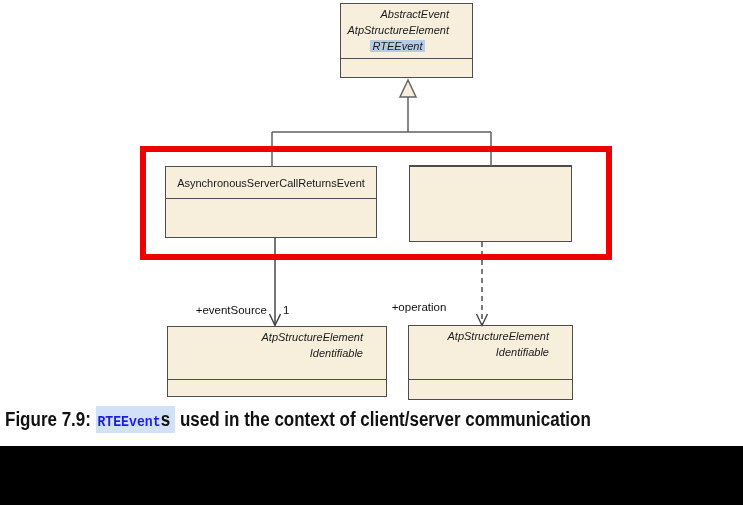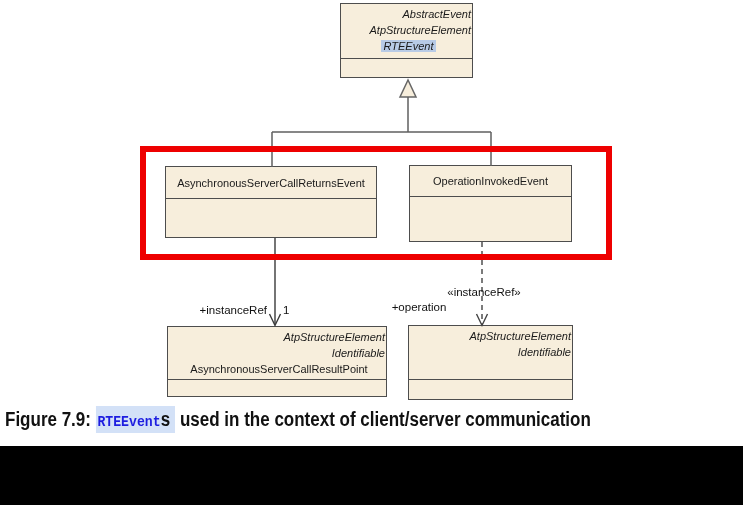--- a/index.html
+++ b/index.html
@@ -7,21 +7,21 @@
     position:relative;width:743px;height:505px;background:#ffffff;overflow:hidden;
     font-family:"Liberation Sans","DejaVu Sans",sans-serif;color:#1a1a1a;
   }
   
   .uml-box{
     position:absolute;box-sizing:border-box;
     background:#f7eedc;border:1.5px solid #4d4d4d;
     font-size:11px;line-height:16px;z-index:1;
     display:flex;flex-direction:column;
   }
-  .uml-box .names{box-sizing:border-box;padding:2px 1px 0 5px;}
+  .uml-box .names{box-sizing:border-box;padding:2px 23px 0 5px;}
   .uml-box .base-line{font-style:italic;text-align:right;}
   .uml-box .class-line{text-align:center;}
   .uml-box .class-line.italic{font-style:italic;}
   .uml-box .hl{background:#b8cbe6;padding:0 3px;}
   .uml-box .empty-compartment{border-top:1.2px solid #4d4d4d;flex:1;}
   .name-only{justify-content:flex-start;}
   .name-only .names{display:flex;align-items:center;justify-content:center;padding:0 20px;}
   
   svg.connectors{position:absolute;left:0;top:0;z-index:2;}
   
@@ -76,38 +76,33 @@
   </div>
 
   <div class="uml-box name-only" style="left:165px;top:166px;width:212px;height:72px;">
     <div class="names" style="height:31px;">
       <span>AsynchronousServerCallReturnsEvent</span>
     </div>
     <div class="empty-compartment"></div>
   </div>
 
   <div class="uml-box name-only" style="left:409px;top:165px;width:163px;height:77px;">
-    <div class="names" style="height:30px;">
-      <span>OperationInvokedEvent</span>
-    </div>
     <div class="empty-compartment"></div>
   </div>
 
   <div class="red-box"></div>
 
-  <div class="edge-label" style="left:157px;top:303px;width:110px;text-align:right;">+instanceRef</div>
+  <div class="edge-label" style="left:157px;top:303px;width:110px;text-align:right;">+eventSource</div>
   <div class="edge-label" style="left:283px;top:303px;">1</div>
-  <div class="edge-label" style="left:424px;top:285px;width:120px;text-align:center;">«instanceRef»</div>
   <div class="edge-label" style="left:364px;top:300px;width:110px;text-align:center;">+operation</div>
 
   <div class="uml-box" style="left:167px;top:326px;width:220px;height:71px;">
     <div class="names" style="height:52px;">
       <div class="base-line">AtpStructureElement</div>
       <div class="base-line">Identifiable</div>
-      <div class="class-line">AsynchronousServerCallResultPoint</div>
     </div>
     <div class="empty-compartment"></div>
   </div>
 
   <div class="uml-box" style="left:408px;top:325px;width:165px;height:75px;">
     <div class="names" style="height:53px;">
       <div class="base-line">AtpStructureElement</div>
       <div class="base-line">Identifiable</div>
     </div>
     <div class="empty-compartment"></div>

